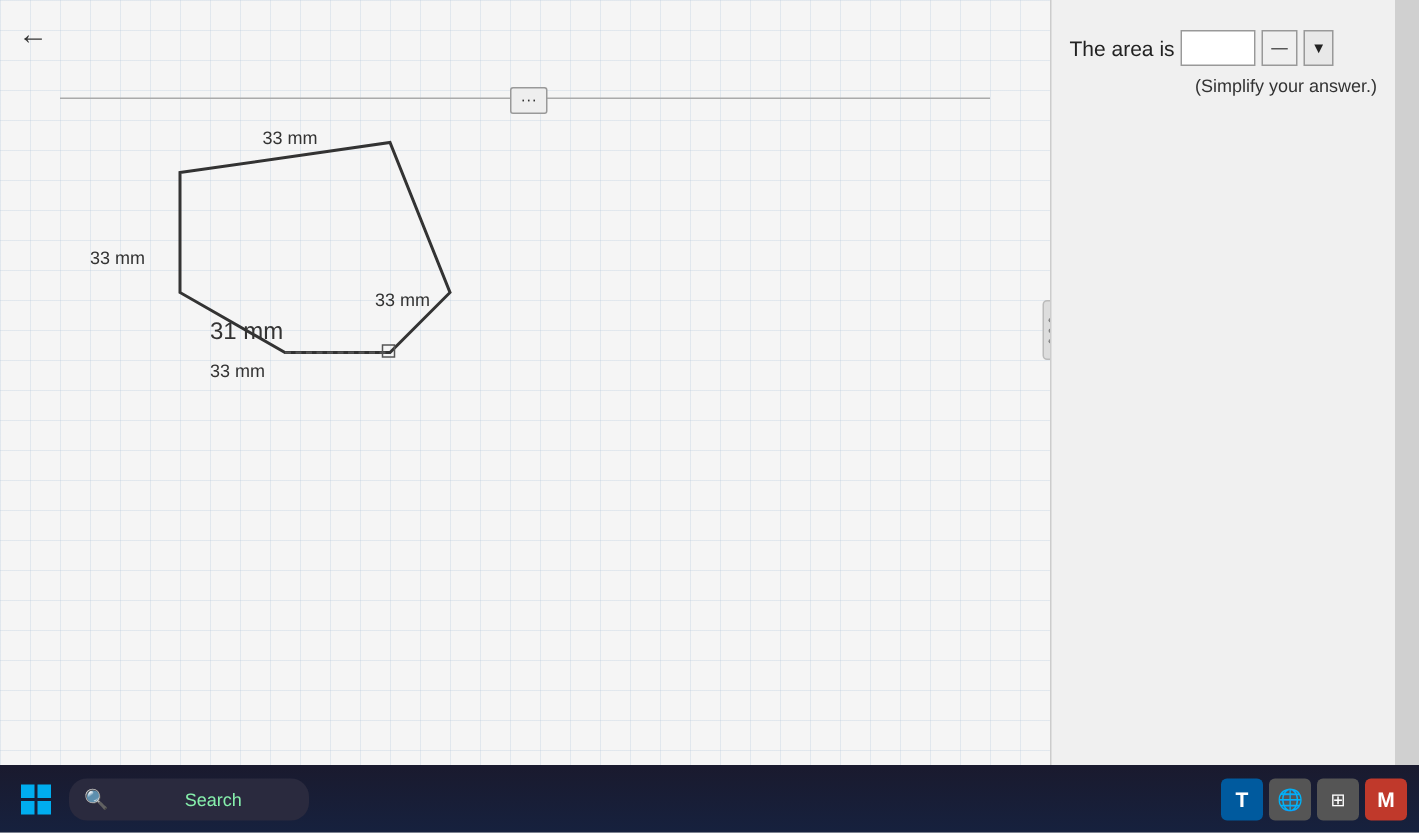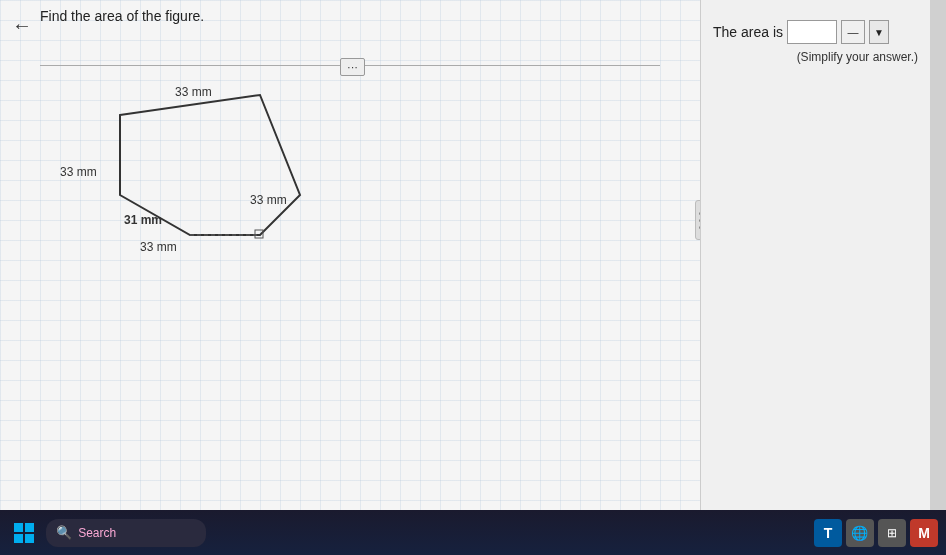--- a/index.html
+++ b/index.html
@@ -210,22 +210,23 @@
       height: 28px;
       cursor: pointer;
     }
 
     .search-icon-tb {
       color: #aaa;
       font-size: 13px;
     }
 
     .search-label-tb {
-      color: #f9a8d4;
+      color: #86efac;
       font-size: 12px;
+      margin-left: 45px;
     }
 
     .taskbar-spacer { flex: 1; }
 
     .taskbar-right {
       display: flex;
       align-items: center;
       gap: 4px;
       margin-left: auto;
     }
@@ -252,42 +253,41 @@
   </style>
 </head>
 <body>
 
 <div class="main-content">
 
   <div class="back-arrow">
     <span>←</span>
   </div>
 
-  <div class="question-text">Find the area of the figure.</div>
 
   <div class="separator-line"></div>
 
   <button class="more-btn">···</button>
 
   <div class="figure-area">
     <svg width="260" height="200">
 
       <polygon points="60,30 200,10 240,110 200,150 130,150 60,110" fill="none" stroke="#333" stroke-width="2"></polygon>
 
       <line x1="130" y1="150" x2="200" y2="150" stroke="#555" stroke-width="1.5" class="dashed-line"></line>
 
       <rect x="195" y="145" width="8" height="8" fill="none" stroke="#555" stroke-width="1"></rect>
     </svg>
 
     
     <div style="position:absolute; top:0px; left:115px; font-size:12px; color:#333;">33 mm</div>
 
     <div style="position:absolute; top:80px; left:0px; font-size:12px; color:#333;">33 mm</div>
 
-    <div style="position:absolute; top:128px; left:64px; font-size:12px; color:#333;font-weight:bold;">31 mm</div>
+    <div style="position:absolute; top:128px; left:80px; font-size:16px; color:#333;">31 mm</div>
 
     <div style="position:absolute; top:108px; left:190px; font-size:12px; color:#333;">33 mm</div>
 
     <div style="position:absolute; top:155px; left:80px; font-size:12px; color:#333;">33 mm</div>
   </div>
 
 </div>
 
 <div class="drag-handle">
   <div class="dot"></div>

